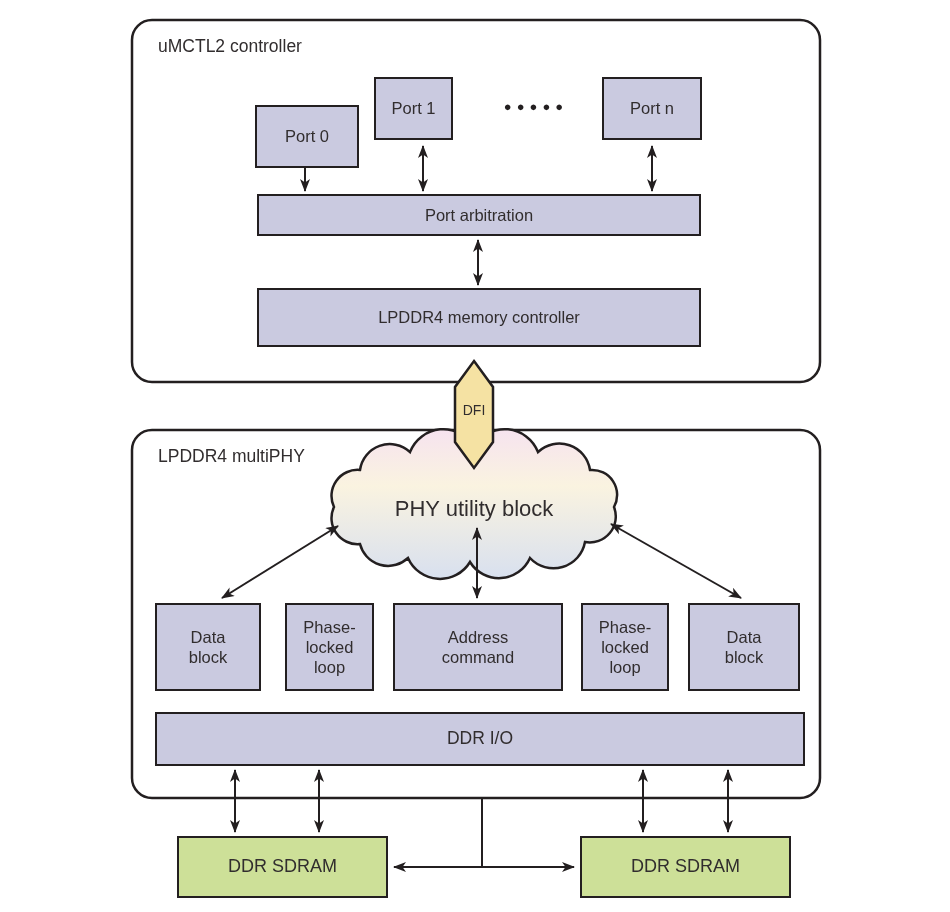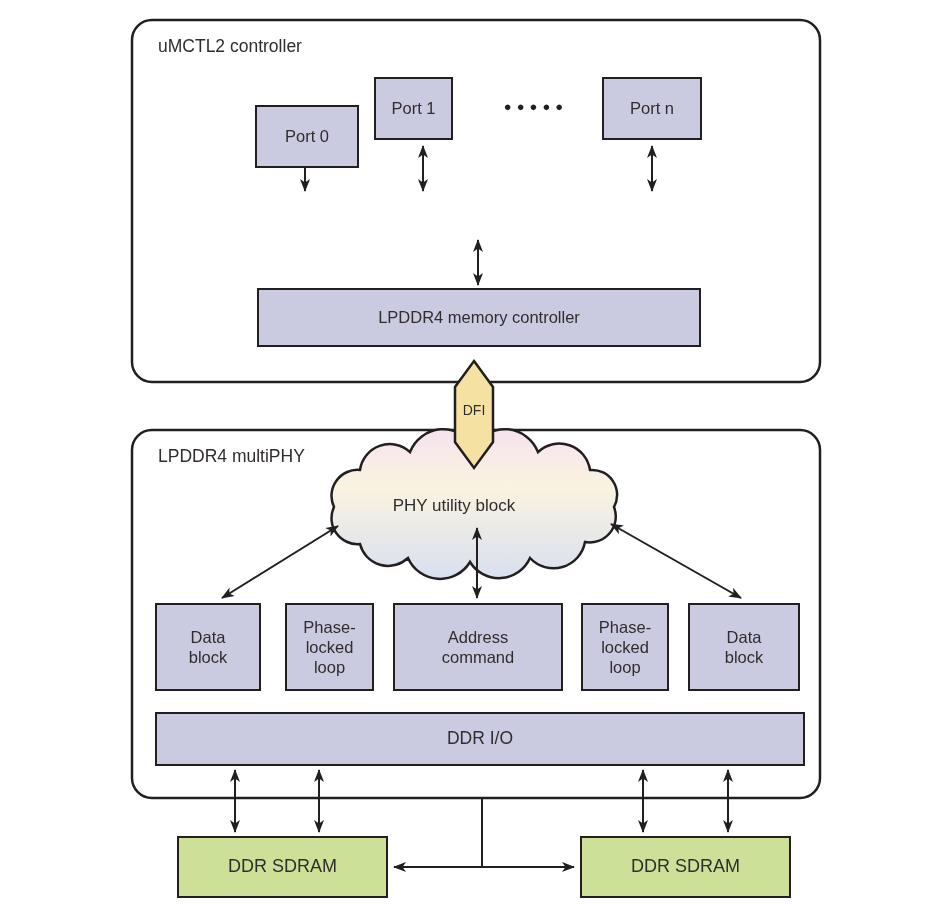--- a/index.html
+++ b/index.html
@@ -91,25 +91,26 @@
   </svg>
 
   <div class="title" style="left:158px; top:36px;">uMCTL2 controller</div>
   <div class="title" style="left:158px; top:446px;">LPDDR4 multiPHY</div>
 
   <div class="node" style="left:255px; top:77px; width:104px; height:63px;margin-top:28px;">Port 0</div>
   <div class="node" style="left:374px; top:77px; width:79px; height:63px;">Port 1</div>
   <div class="dots" style="left:488px; top:99px; width:96px;">●●●●●</div>
   <div class="node" style="left:602px; top:77px; width:100px; height:63px;text-align:center;">Port n</div>
 
+  <div class="node" style="left:257px; top:194px; width:444px; height:42px;">Port arbitration</div>
   <div class="node" style="left:257px; top:288px; width:444px; height:59px;">LPDDR4 memory controller</div>
 
   <div class="freelabel" style="left:450px; top:402px; width:48px; font-size:14px;">DFI</div>
 
-  <div class="freelabel" style="left:354px; top:496px; width:200px; font-size:17px;">PHY utility block</div>
+  <div class="freelabel" style="left:374px; top:496px; width:200px; font-size:22px;">PHY utility block</div>
 
   <div class="node" style="left:155px; top:603px; width:106px; height:88px; padding:0 24px;">Data block</div>
   <div class="node" style="left:285px; top:603px; width:89px; height:88px; padding:0 6px;">Phase-locked loop</div>
   <div class="node" style="left:393px; top:603px; width:170px; height:88px; padding:15px 36px;">Address command</div>
   <div class="node" style="left:581px; top:603px; width:88px; height:88px; padding:0 6px;">Phase-locked loop</div>
   <div class="node" style="left:688px; top:603px; width:112px; height:88px; padding:0 26px;">Data block</div>
 
   <div class="node" style="left:155px; top:712px; width:650px; height:54px; font-size:17.5px;">DDR I/O</div>
 
   <div class="node green" style="left:177px; top:836px; width:211px; height:62px;">DDR SDRAM</div>

